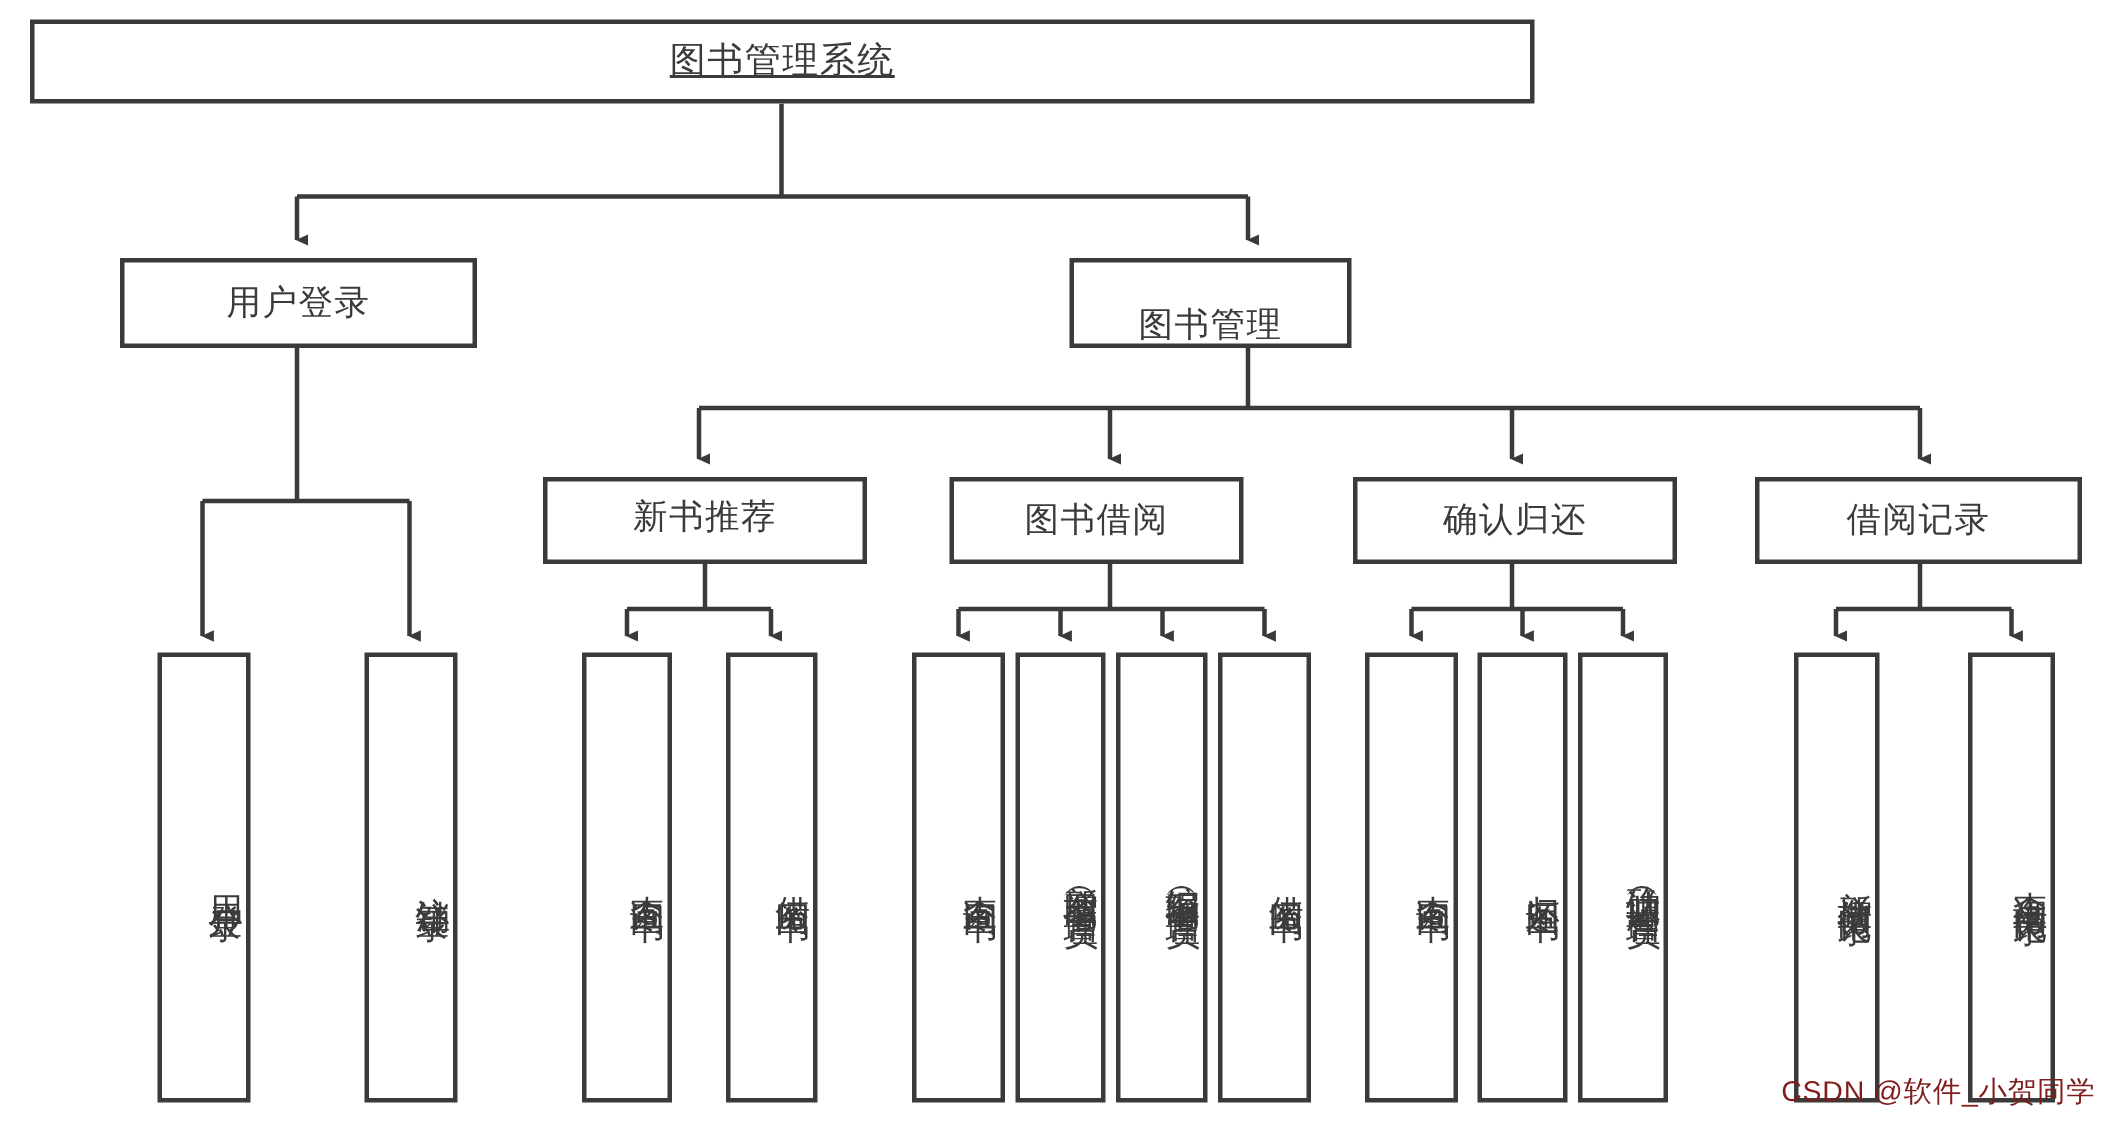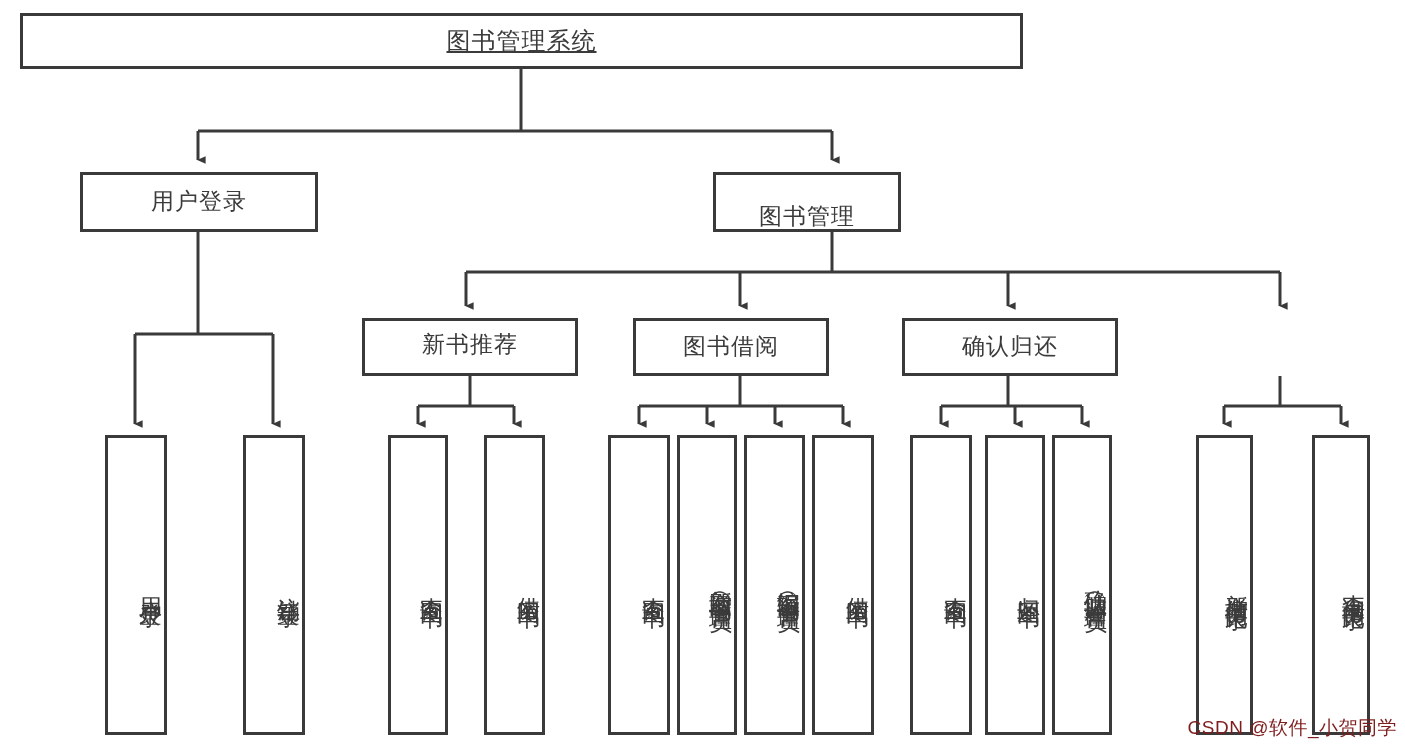--- a/index.html
+++ b/index.html
@@ -141,20 +141,23 @@
 
   <div class="node-box h" style="left:362px; top:318px; width:216px; height:58px;font-family:Liberation Mono, monospace;">
     <span class="node-label">新书推荐</span>
   </div>
   <div class="node-box h" style="left:633px; top:318px; width:196px; height:58px;">
     <span class="node-label">图书借阅</span>
   </div>
   <div class="node-box h" style="left:902px; top:318px; width:216px; height:58px;">
     <span class="node-label">确认归还</span>
   </div>
+  <div class="node-box h" style="left:1170px; top:318px; width:218px; height:58px;">
+    <span class="node-label">借阅记录</span>
+  </div>
 
   <div class="node-box v" style="left:105px; top:435px; width:62px; height:300px;">
     <span class="node-label">用户登录</span>
   </div>
   <div class="node-box v" style="left:243px; top:435px; width:62px; height:300px;">
     <span class="node-label">注销登录</span>
   </div>
   <div class="node-box v" style="left:388px; top:435px; width:60px; height:300px;">
     <span class="node-label">查询图书</span>
   </div>

